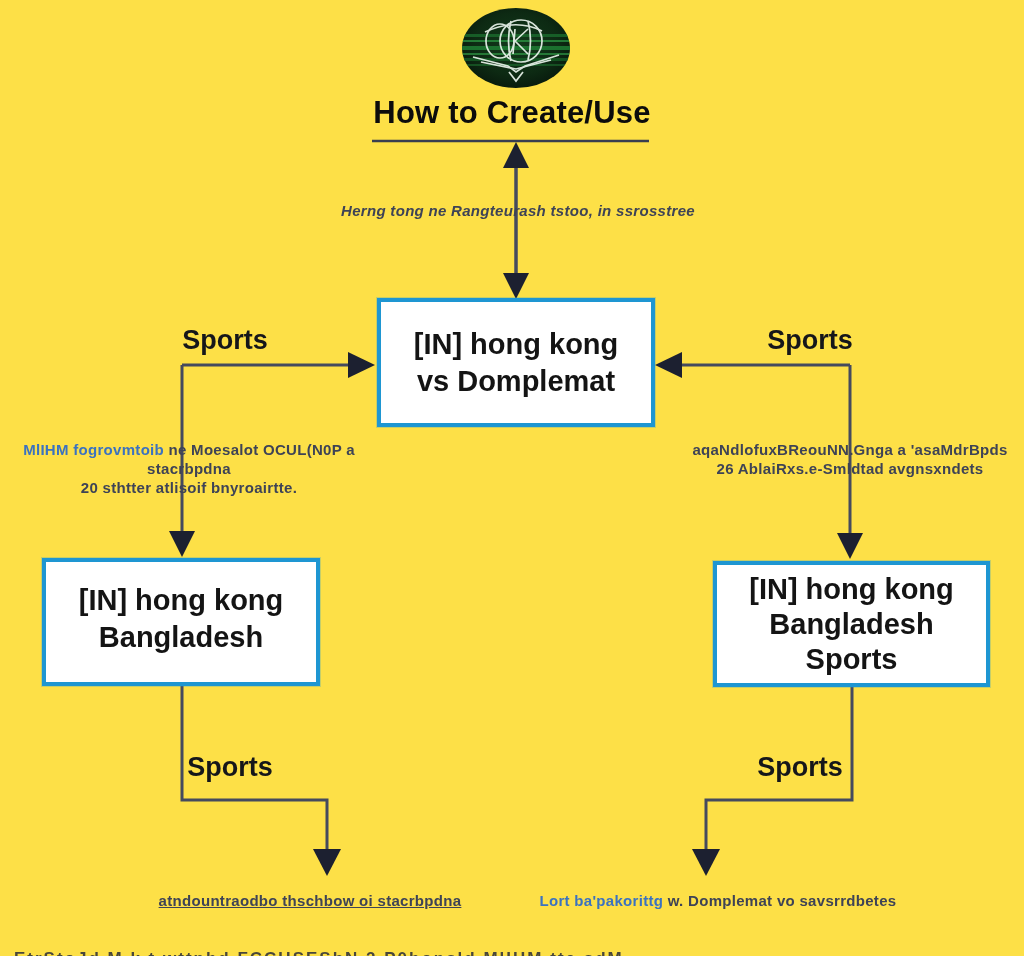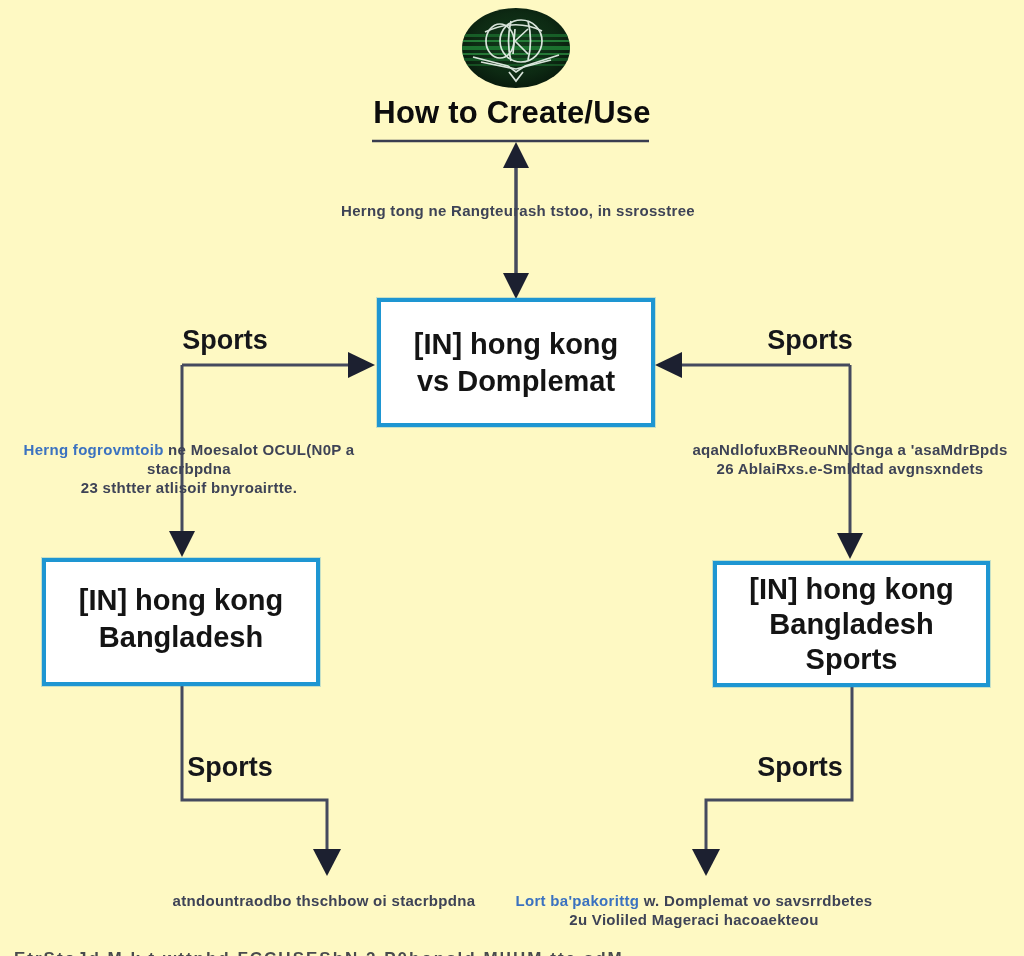--- a/index.html
+++ b/index.html
@@ -1,19 +1,19 @@
 <!DOCTYPE html>
 <html><head>
 <meta charset="utf-8">
 <style>
   * { margin:0; padding:0; box-sizing:border-box; }
   html,body { background:#ffffff; }
   #canvas {
     position:relative; width:1024px; height:956px; overflow:hidden;
-    background:#fef9c3;
+    background:#fde047;
     font-family:"Liberation Sans", sans-serif;
   }
   .abs { position:absolute; }
   #connectors { position:absolute; left:0; top:0; width:1024px; height:956px; pointer-events:none; }
 
   .title {
     left:0; top:95; width:1024px; text-align:center;
     font-size:31px; font-weight:600; color:#0c0c0c; letter-spacing:.2px;
   }
 
@@ -99,37 +99,37 @@
     <path d="M850,365 V536" stroke="#454a5e" stroke-width="3" fill="none"></path>
     <path d="M850,559 L837,533 L863,533 Z" fill="#1c2030"></path>
 
     <path d="M182,686 V800 H327 V850" stroke="#454a5e" stroke-width="3" fill="none"></path>
     <path d="M327,876 L313,849 L341,849 Z" fill="#1c2030"></path>
 
     <path d="M852,687 V800 H706 V850" stroke="#454a5e" stroke-width="3" fill="none"></path>
     <path d="M706,876 L692,849 L720,849 Z" fill="#1c2030"></path>
   </svg>
 
-  <div class="abs caption" style="left:262px; top:201px; width:512px;">
+  <div class="abs caption" style="left:262px; top:201px; width:512px;font-style:italic;">
     <div>Herng tong ne Rangteurash tstoo, in ssrosstree</div>
   </div>
 
   <div class="abs node" style="left:377px; top:298px; width:278px; height:129px;">
     <div>[IN] hong kong</div>
     <div>vs Domplemat</div>
   </div>
 
   <div class="abs edge-label" style="left:150px; top:325px; width:150px;">Sports</div>
   <div class="abs edge-label" style="left:735px; top:325px; width:150px;">Sports</div>
 
   <div class="abs caption" style="left:0px; top:440px; width:378px;">
     <div>
-      <span class="lead">Herng fogrovmtoib</span><span> ne Moesalot OCUL(N0P a stacrbpdna</span>
+      <span class="lead">MlIHM fogrovmtoib</span><span> ne Moesalot OCUL(N0P a stacrbpdna</span>
     </div>
-    <div>23 sthtter atlisoif bnyroairtte.</div>
+    <div>20 sthtter atlisoif bnyroairtte.</div>
   </div>
 
   <div class="abs caption" style="left:655px; top:440px; width:390px;">
     <div>aqaNdlofuxBReouNN.Gnga a 'asaMdrBpds</div>
     <div>26 AblaiRxs.e-Smldtad avgnsxndets</div>
   </div>
 
   <div class="abs node" style="left:42px; top:558px; width:278px; height:128px; justify-content:flex-start; padding-top:20px;">
     <div>[IN] hong kong</div>
     <div>Bangladesh</div>
@@ -137,26 +137,25 @@
 
   <div class="abs node" style="left:713px; top:561px; width:277px; height:126px; line-height:35px;">
     <div>[IN] hong kong</div>
     <div>Bangladesh</div>
     <div>Sports</div>
   </div>
 
   <div class="abs edge-label" style="left:155px; top:752px; width:150px;">Sports</div>
   <div class="abs edge-label" style="left:725px; top:752px; width:150px;">Sports</div>
 
-  <div class="abs caption" style="left:144px; top:891px; width:360px;">
+  <div class="abs caption" style="left:130px; top:891px; width:360px;text-decoration:underline;">
     <div>atndountraodbo thschbow oi stacrbpdna</div>
   </div>
 
-  <div class="abs caption" style="left:484px; top:891px; width:420px;">
+  <div class="abs caption" style="left:508px; top:891px; width:420px;">
     <div>
       <span class="lead">Lort ba'pakorittg</span><span> w. Domplemat vo savsrrdbetes</span>
     </div>
-    <div>2u Violiled Mageraci hacoaekteou</div>
   </div>
 
   <div class="abs clipped-strip">EtrStoJd M k t wttnbd FCCUSEShN 2 P0bonsld MlIHM tte sdM</div>
 
 </div>
 
 </body></html>

